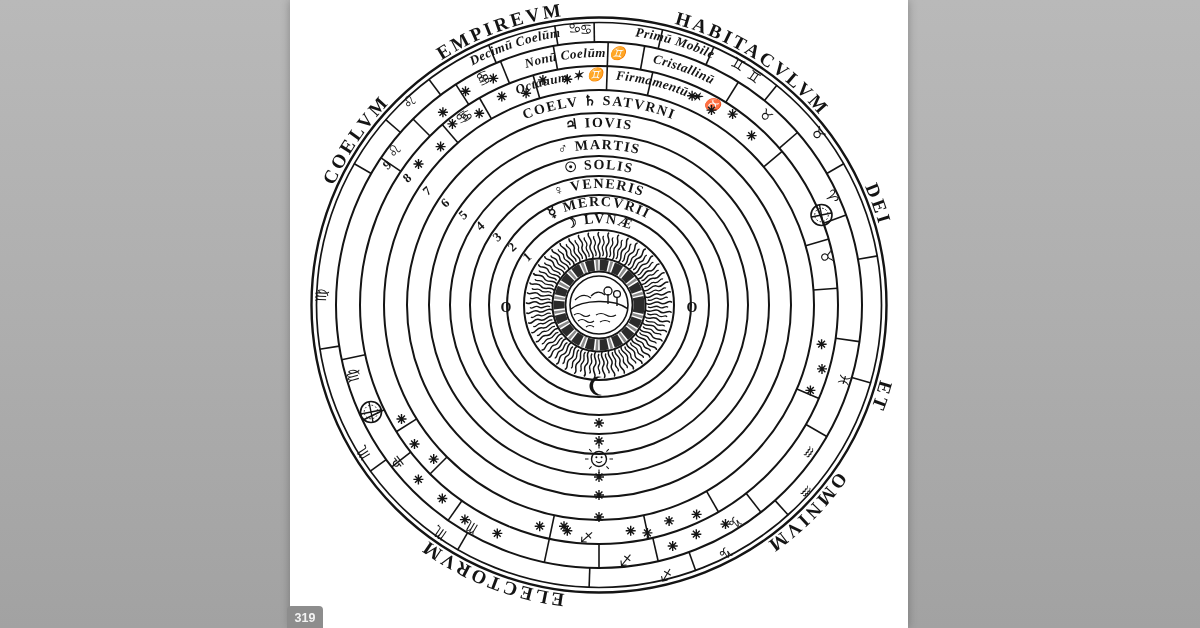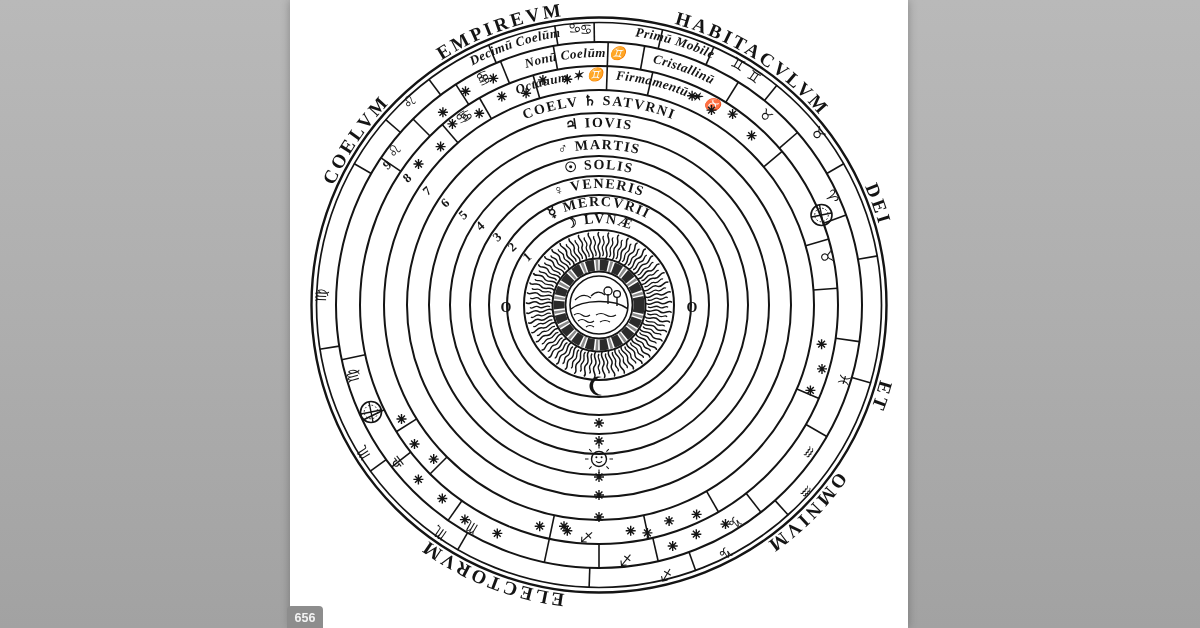--- a/index.html
+++ b/index.html
@@ -377,15 +377,15 @@
           <use href="#star" transform="translate(309.0 477.0)"></use>
           <use href="#star" transform="translate(309.0 495.0)"></use>
           <use href="#star" transform="translate(309.0 517.0)"></use>
           <use href="#star" transform="translate(277.3 530.8)"></use>
           <use href="#star" transform="translate(340.7 530.8)"></use>
         </g>
     </svg>
   </div>
 
   <div class="badge">
-    <span>656</span>
+    <span>319</span>
   </div>
 </div>
 
 </body></html>

